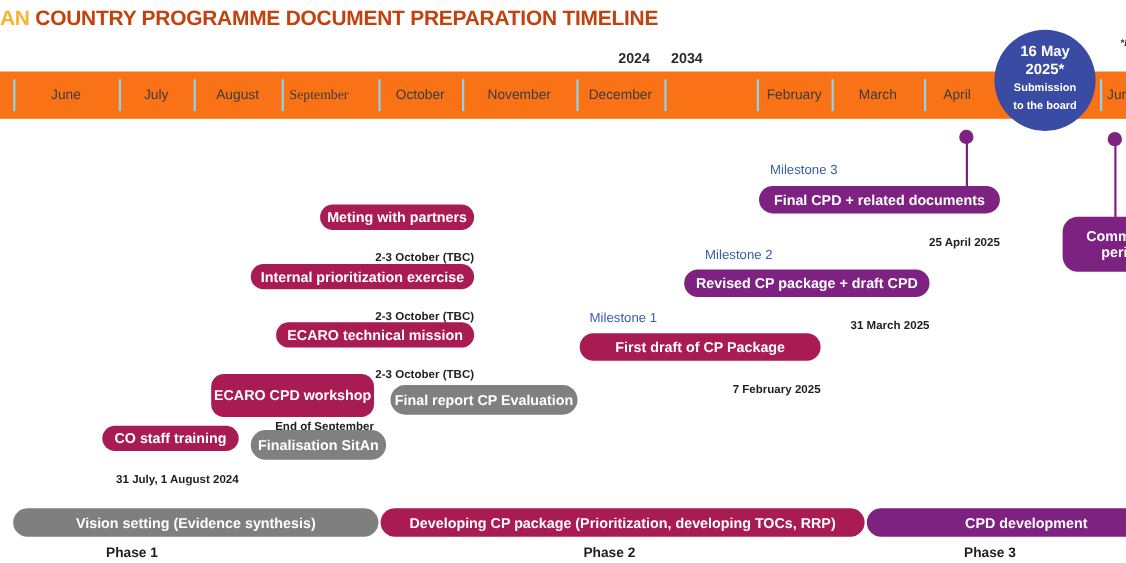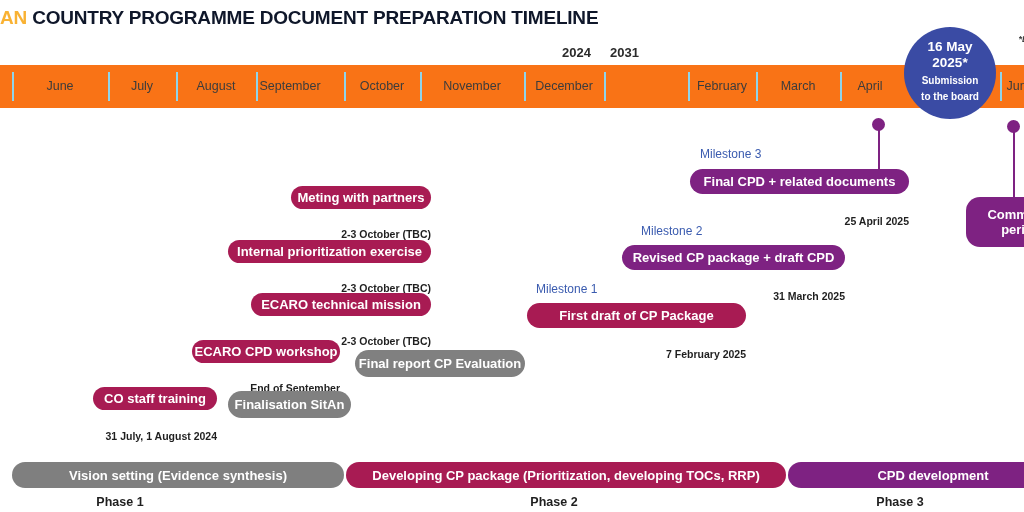--- a/index.html
+++ b/index.html
@@ -21,21 +21,21 @@
     position: absolute;
     left: 0px;
     top: 7px;
     height: 24px;
     white-space: nowrap;
     font-size: 19px;
     font-weight: bold;
     letter-spacing: -0.2px;
   }
   #title-bar .t-accent { color: #F9B233; }
-  #title-bar .t-main   { color: #0f172a; }
+  #title-bar .t-main   { color: #c2410c; }
 
   
   #footnote {
     position: absolute;
     right: -22px;
     top: 34px;
     font-size: 9px;
     font-style: italic;
     font-weight: bold;
     color: #3a3a3a;
@@ -194,39 +194,39 @@
   }
 </style>
 </head>
 <body>
 
 <div id="title-bar"><span class="t-accent">AN</span><span class="t-main"> COUNTRY PROGRAMME DOCUMENT PREPARATION TIMELINE</span></div>
 
 <div id="footnote">*Exact</div>
 
 <div class="year-label" id="year-2024">2024</div>
-<div class="year-label" id="year-2025">2031</div>
+<div class="year-label" id="year-2025">2034</div>
 
 <div id="month-band">
     <div class="month-sep" style="left: 12px;"></div>
     <div class="month-sep" style="left: 108px;"></div>
     <div class="month-sep" style="left: 176px;"></div>
     <div class="month-sep" style="left: 256px;"></div>
     <div class="month-sep" style="left: 344px;"></div>
     <div class="month-sep" style="left: 420px;"></div>
     <div class="month-sep" style="left: 524px;"></div>
     <div class="month-sep" style="left: 604px;"></div>
     <div class="month-sep" style="left: 688px;"></div>
     <div class="month-sep" style="left: 756px;"></div>
     <div class="month-sep" style="left: 840px;"></div>
     <div class="month-sep" style="left: 1000px;"></div>
     <div class="month-cell" style="left: 12px; width: 96px;">June</div>
     <div class="month-cell" style="left: 108px; width: 68px;">July</div>
     <div class="month-cell" style="left: 176px; width: 80px;">August</div>
-    <div class="month-cell" style="left: 256px; width: 68px;">September</div>
+    <div class="month-cell" style="left: 256px; width: 68px; font-family: Liberation Serif, serif;">September</div>
     <div class="month-cell" style="left: 344px; width: 76px;">October</div>
     <div class="month-cell" style="left: 420px; width: 104px;">November</div>
     <div class="month-cell" style="left: 524px; width: 80px;">December</div>
     <div class="month-cell" style="left: 688px; width: 68px;">February</div>
     <div class="month-cell" style="left: 756px; width: 84px;">March</div>
     <div class="month-cell" style="left: 840px; width: 60px;">April</div>
     <div class="month-cell" style="left: 1000px; width: 40px;">June</div>
   </div>
 
 <div id="submission-circle">
@@ -244,21 +244,21 @@
     <div class="connector-stem" style="left: 1013px; top: 126px; height: 74px;"></div>
     <div class="connector-dot" style="left: 1007px; top: 120px;"></div>
   </div>
 <div id="events-layer">
     <div class="pill maroon" style="left: 291px; top: 186px; width: 140px; height: 23px; border-radius: 11.5px;">Meting with partners</div>
     <div class="pill-date" style="left: 291px; top: 213px; width: 140px;">2-3 October (TBC)</div>
     <div class="pill maroon" style="left: 228px; top: 240px; width: 203px; height: 23px; border-radius: 11.5px;">Internal prioritization exercise</div>
     <div class="pill-date" style="left: 228px; top: 267px; width: 203px;">2-3 October (TBC)</div>
     <div class="pill maroon" style="left: 251px; top: 293px; width: 180px; height: 23px; border-radius: 11.5px;">ECARO technical mission</div>
     <div class="pill-date" style="left: 251px; top: 320px; width: 180px;">2-3 October (TBC)</div>
-    <div class="pill maroon" style="left: 192px; top: 340px; width: 148px; height: 23px; border-radius: 11.5px;">ECARO CPD  workshop</div>
+    <div class="pill maroon" style="left: 192px; top: 340px; width: 148px; height: 39px; border-radius: 11.5px;">ECARO CPD  workshop</div>
     <div class="pill-date" style="left: 192px; top: 367px; width: 148px;">End of September</div>
     <div class="pill maroon" style="left: 93px; top: 387px; width: 124px; height: 23px; border-radius: 11.5px;">CO staff training</div>
     <div class="pill-date" style="left: 93px; top: 415px; width: 124px;">31 July, 1 August 2024</div>
     <div class="pill grey" style="left: 355px; top: 350px; width: 170px; height: 27px; border-radius: 13.5px;">Final report CP Evaluation</div>
     <div class="pill grey" style="left: 228px; top: 391px; width: 123px; height: 27px; border-radius: 13.5px;">Finalisation SitAn</div>
   </div>
 <div id="milestones-layer">
     <div class="milestone-label" style="left: 536px; top: 282px;">Milestone 1</div>
     <div class="pill maroon" style="left: 527px; top: 303px; width: 219px; height: 25px; border-radius: 12.5px;">First draft of CP Package</div>
     <div class="pill-date" style="left: 527px; top: 333px; width: 219px;">7 February 2025</div>

